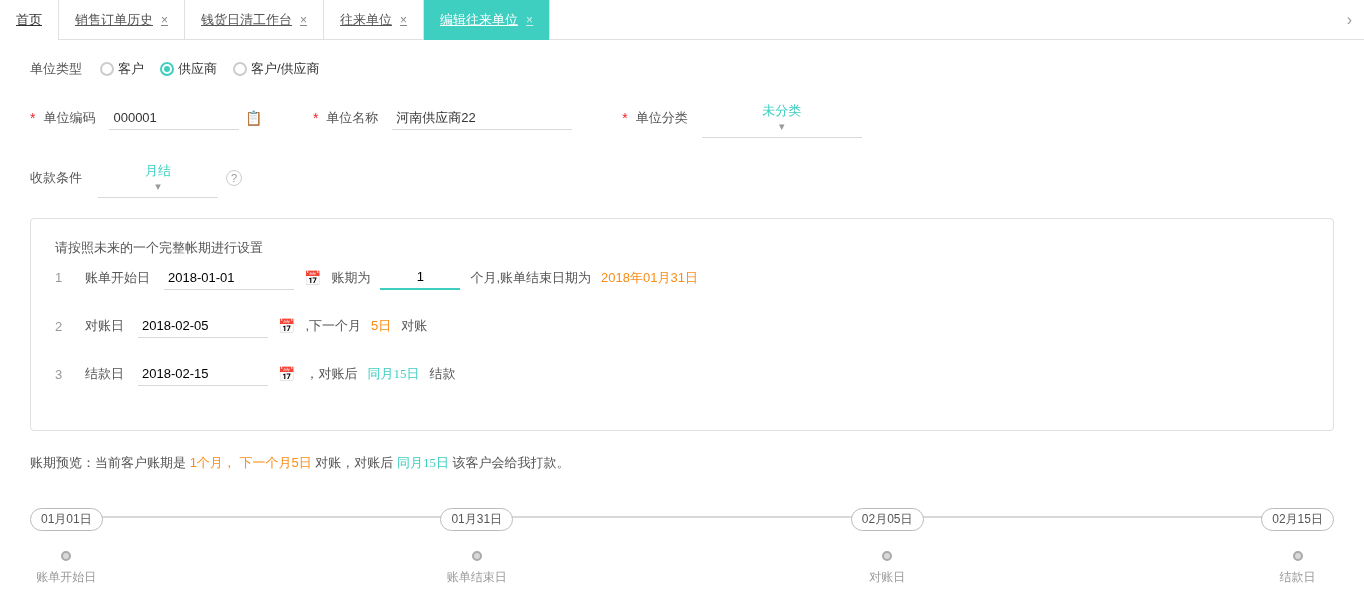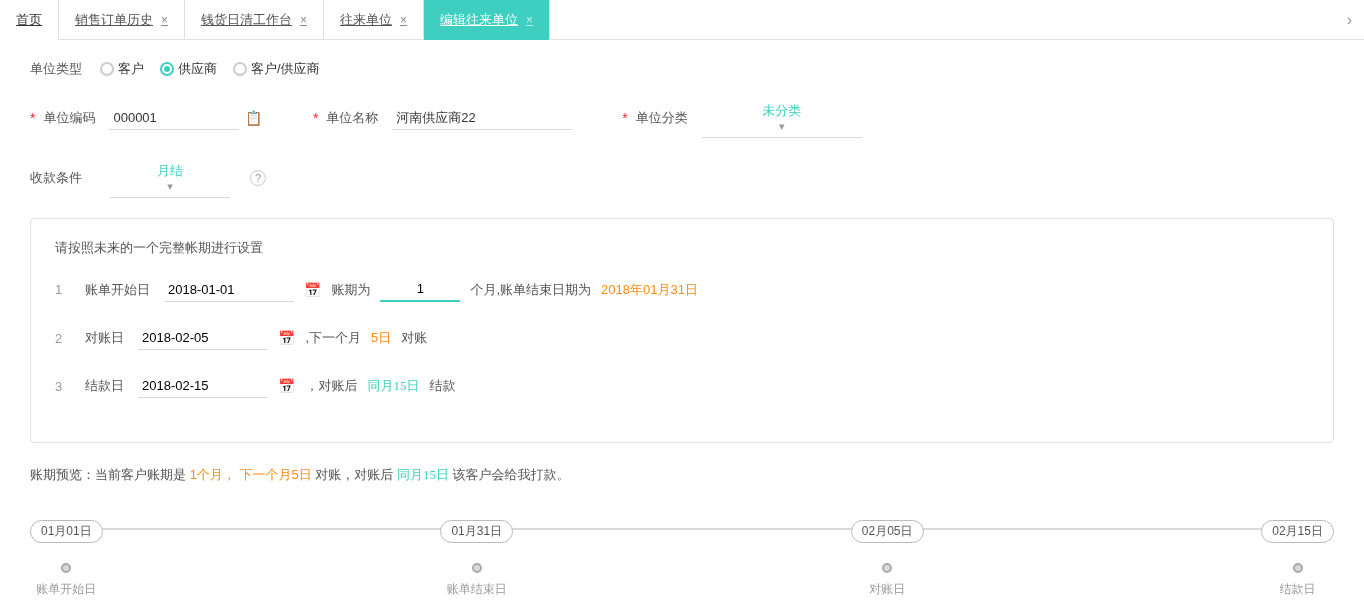--- a/index.html
+++ b/index.html
@@ -150,35 +150,35 @@
     }
     .chevron-icon {
       color: #999;
       font-size: 11px;
     }
 
     
     .payment-row {
       display: flex;
       align-items: center;
-      gap: 20px;
+      gap: 8px;
       margin-bottom: 20px;
     }
 
     
     .card-section {
       border: 1px solid #e0e0e0;
       border-radius: 4px;
       padding: 20px 24px;
       margin-bottom: 20px;
     }
     .card-title {
       font-size: 13px;
       color: #555;
-      margin-bottom: 20px;
+      margin-bottom: 8px;
     }
 
     
     .setting-row {
       display: flex;
       align-items: center;
       margin-bottom: 24px;
       gap: 10px;
     }
     .row-num {

